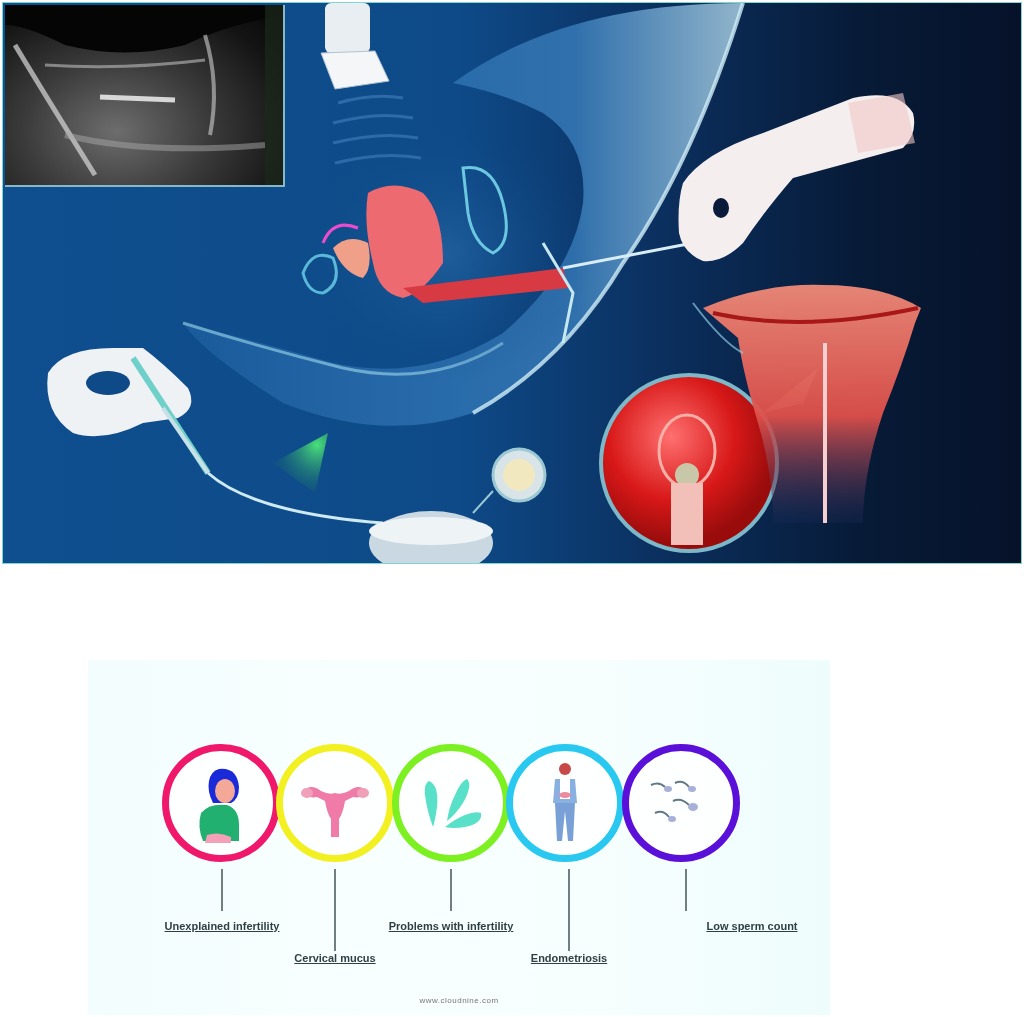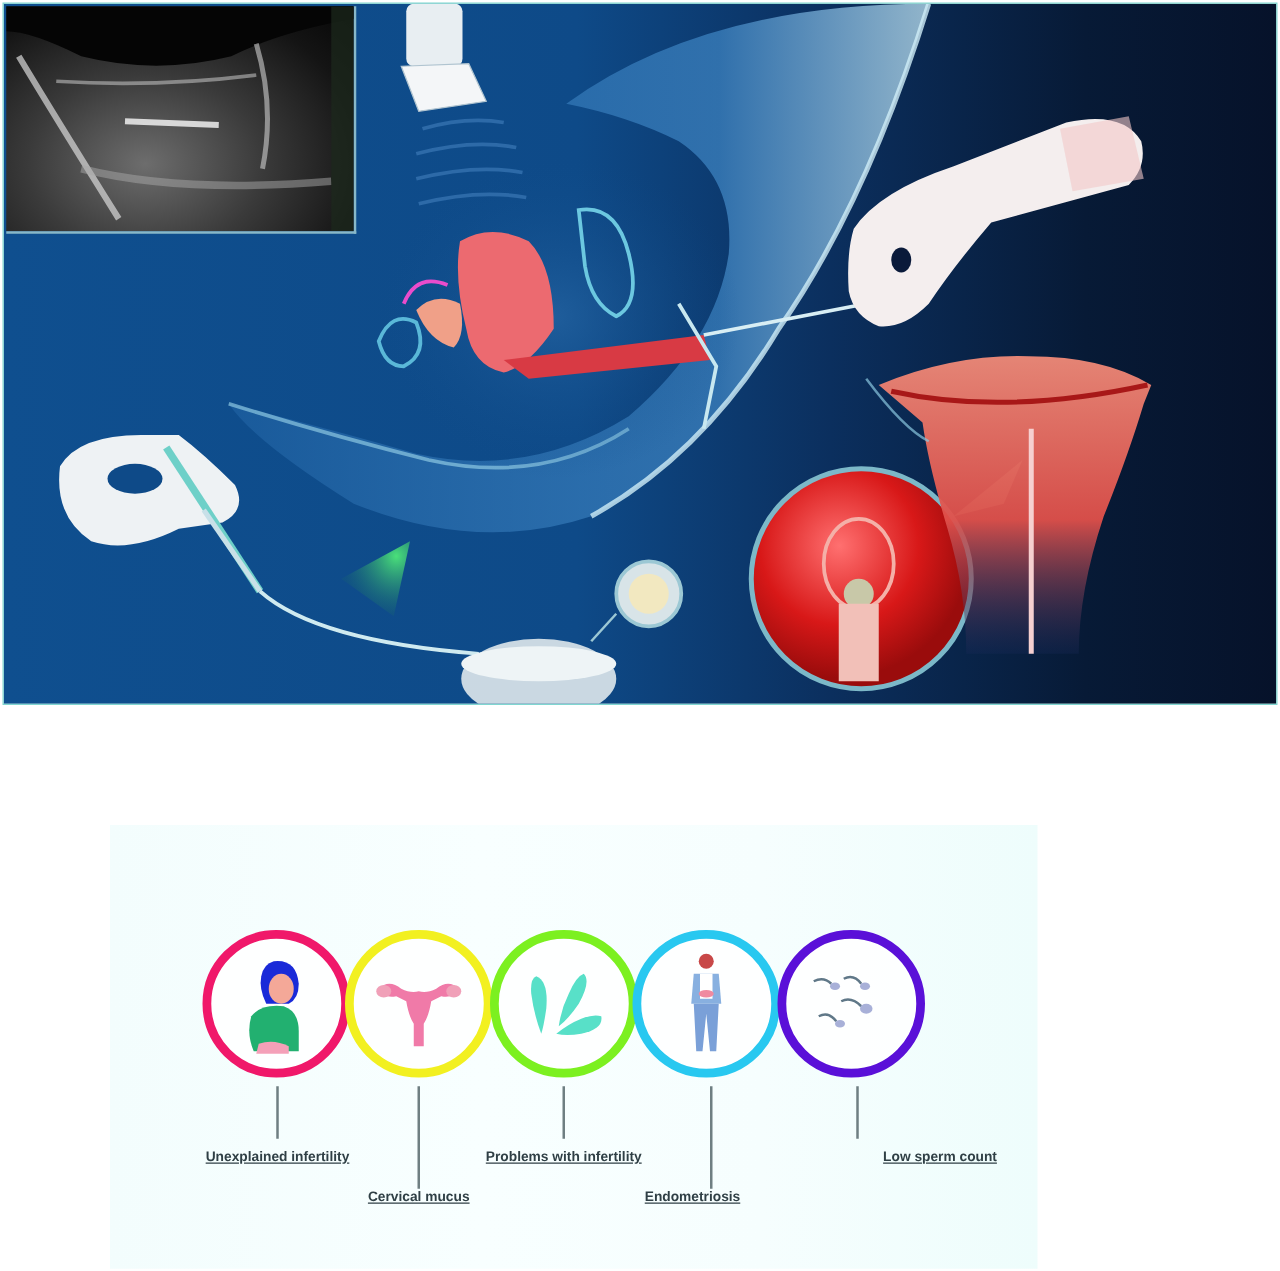--- a/index.html
+++ b/index.html
@@ -196,34 +196,35 @@
   <div class="circle" style="left:418px; top:84px; border-color:#28c8f0;">
     <svg width="104" height="104" viewBox="0 0 104 104">
       <circle cx="52" cy="18" r="6" fill="#c84848"></circle>
       <path d="M42 28 L62 28 L64 52 L40 52 Z" fill="#88b0e0"></path>
       <rect x="47" y="28" width="10" height="20" fill="#ffffff"></rect>
       <path d="M42 52 L62 52 L60 90 L55 90 L52 60 L49 90 L44 90 Z" fill="#7aa0d8"></path>
       <ellipse cx="52" cy="44" rx="6" ry="3" fill="#f08aa0"></ellipse>
     </svg>
   </div>
   <div class="stem" style="left:480px; top:209px; height:82px;"></div>
-  <div class="label" style="left:466px; top:292px;">Endometriosis</div>
+  <div class="label" style="left:481px; top:292px;">Endometriosis</div>
 
   <div class="circle" style="left:534px; top:84px; border-color:#5a10d8;">
     <svg width="104" height="104" viewBox="0 0 104 104">
       <g fill="none" stroke="#607888" stroke-width="2">
         <path d="M22 34 Q30 30 36 36"></path>
           <path d="M46 32 Q54 28 60 36"></path>
         <path d="M44 50 Q52 46 60 54"></path>
           <path d="M26 62 Q34 58 40 66"></path>
       </g>
       <g fill="#a8b0d8">
         <ellipse cx="39" cy="38" rx="4" ry="3"></ellipse>
           <ellipse cx="63" cy="38" rx="4" ry="3"></ellipse>
         <ellipse cx="64" cy="56" rx="5" ry="4"></ellipse>
           <ellipse cx="43" cy="68" rx="4" ry="3"></ellipse>
       </g>
     </svg>
   </div>
   <div class="stem" style="left:597px; top:209px; height:42px;"></div>
   <div class="label" style="left:620px; top:260px;margin-left:44px;">Low sperm count</div>
 
+  <div class="footer-url">www.cloudnine.com</div>
 </div>
 
 </body></html>

